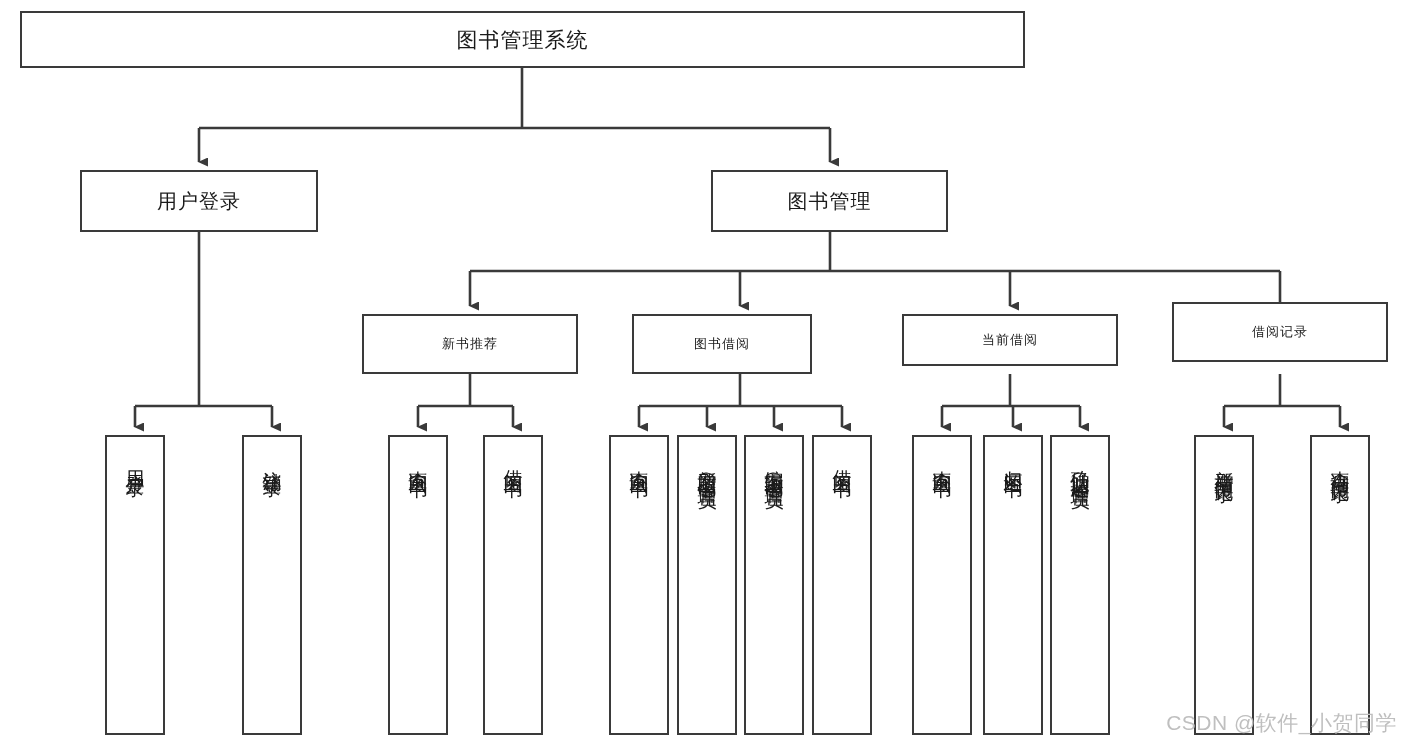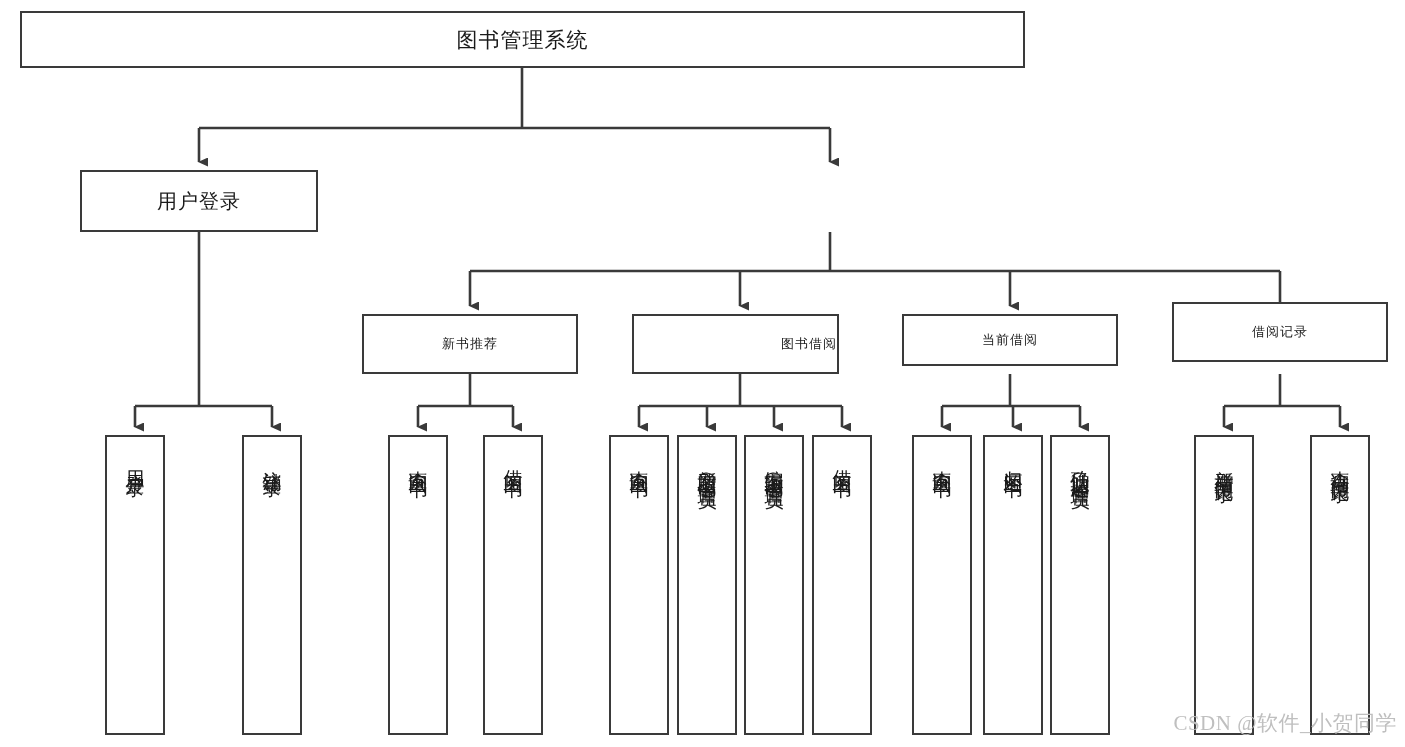--- a/index.html
+++ b/index.html
@@ -9,21 +9,20 @@
   }
   body {
     font-family: "Liberation Sans", "DejaVu Sans", sans-serif;
   }
   #canvas {
     position: relative;
     width: 1405px;
     height: 747px;
     background: #ffffff;
     overflow: hidden;
-    font-family: Liberation Serif, serif;
   }
   #wires {
     position: absolute;
     left: 0;
     top: 0;
     width: 1405px;
     height: 747px;
     pointer-events: none;
   }
   .node {
@@ -129,25 +128,28 @@
     </g>
   </svg>
 
   <div class="node root" style="left:20px; top:11px; width:1005px; height:57px;">
     <span class="htext">图书管理系统</span>
   </div>
 
   <div class="node level1" style="left:80px; top:170px; width:238px; height:62px;">
     <span class="htext">用户登录</span>
   </div>
+  <div class="node level1" style="left:711px; top:170px; width:237px; height:62px;">
+    <span class="htext">图书管理</span>
+  </div>
 
   <div class="node level2" style="left:362px; top:314px; width:216px; height:60px;">
     <span class="htext">新书推荐</span>
   </div>
-  <div class="node level2" style="left:632px; top:314px; width:207px; height:60px;justify-content:flex-end;">
+  <div class="node level2" style="left:632px; top:314px; width:180px; height:60px;">
     <span class="htext">图书借阅</span>
   </div>
   <div class="node level2" style="left:902px; top:314px; width:216px; height:52px;">
     <span class="htext">当前借阅</span>
   </div>
   <div class="node level2" style="left:1172px; top:302px; width:216px; height:60px;">
     <span class="htext">借阅记录</span>
   </div>
 
   <div class="node leaf" style="left:105px; top:435px; width:60px; height:300px;">

